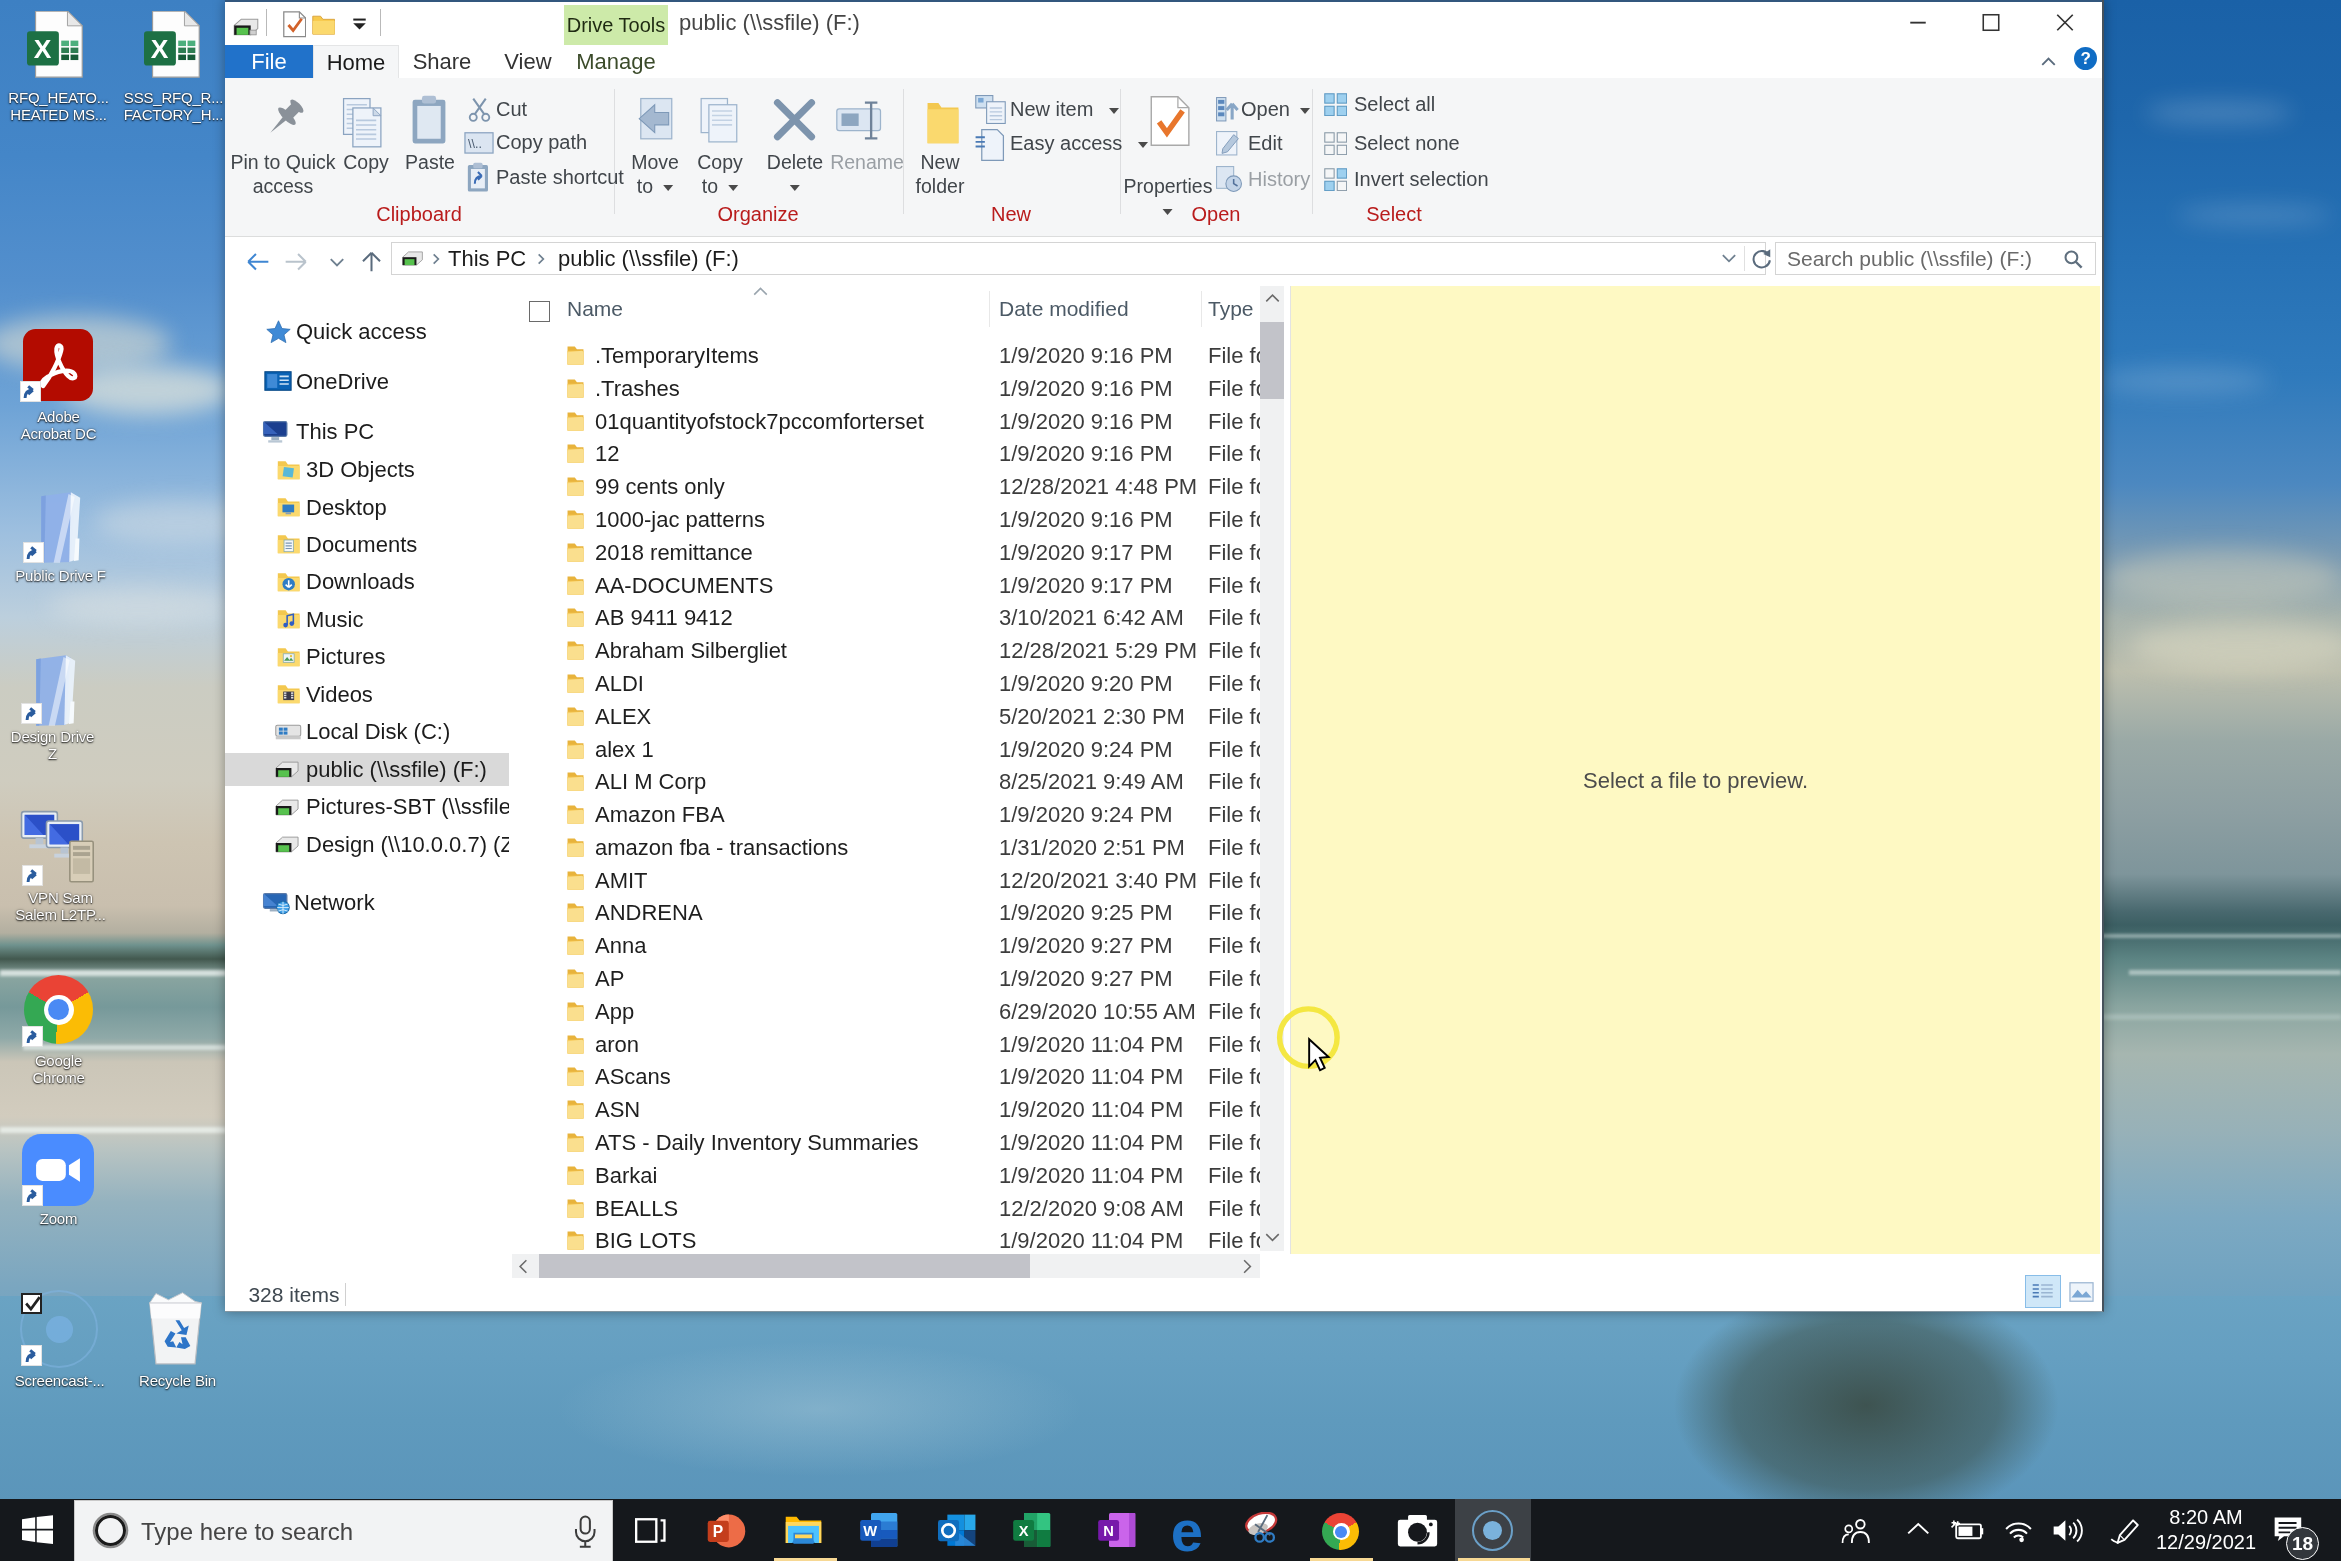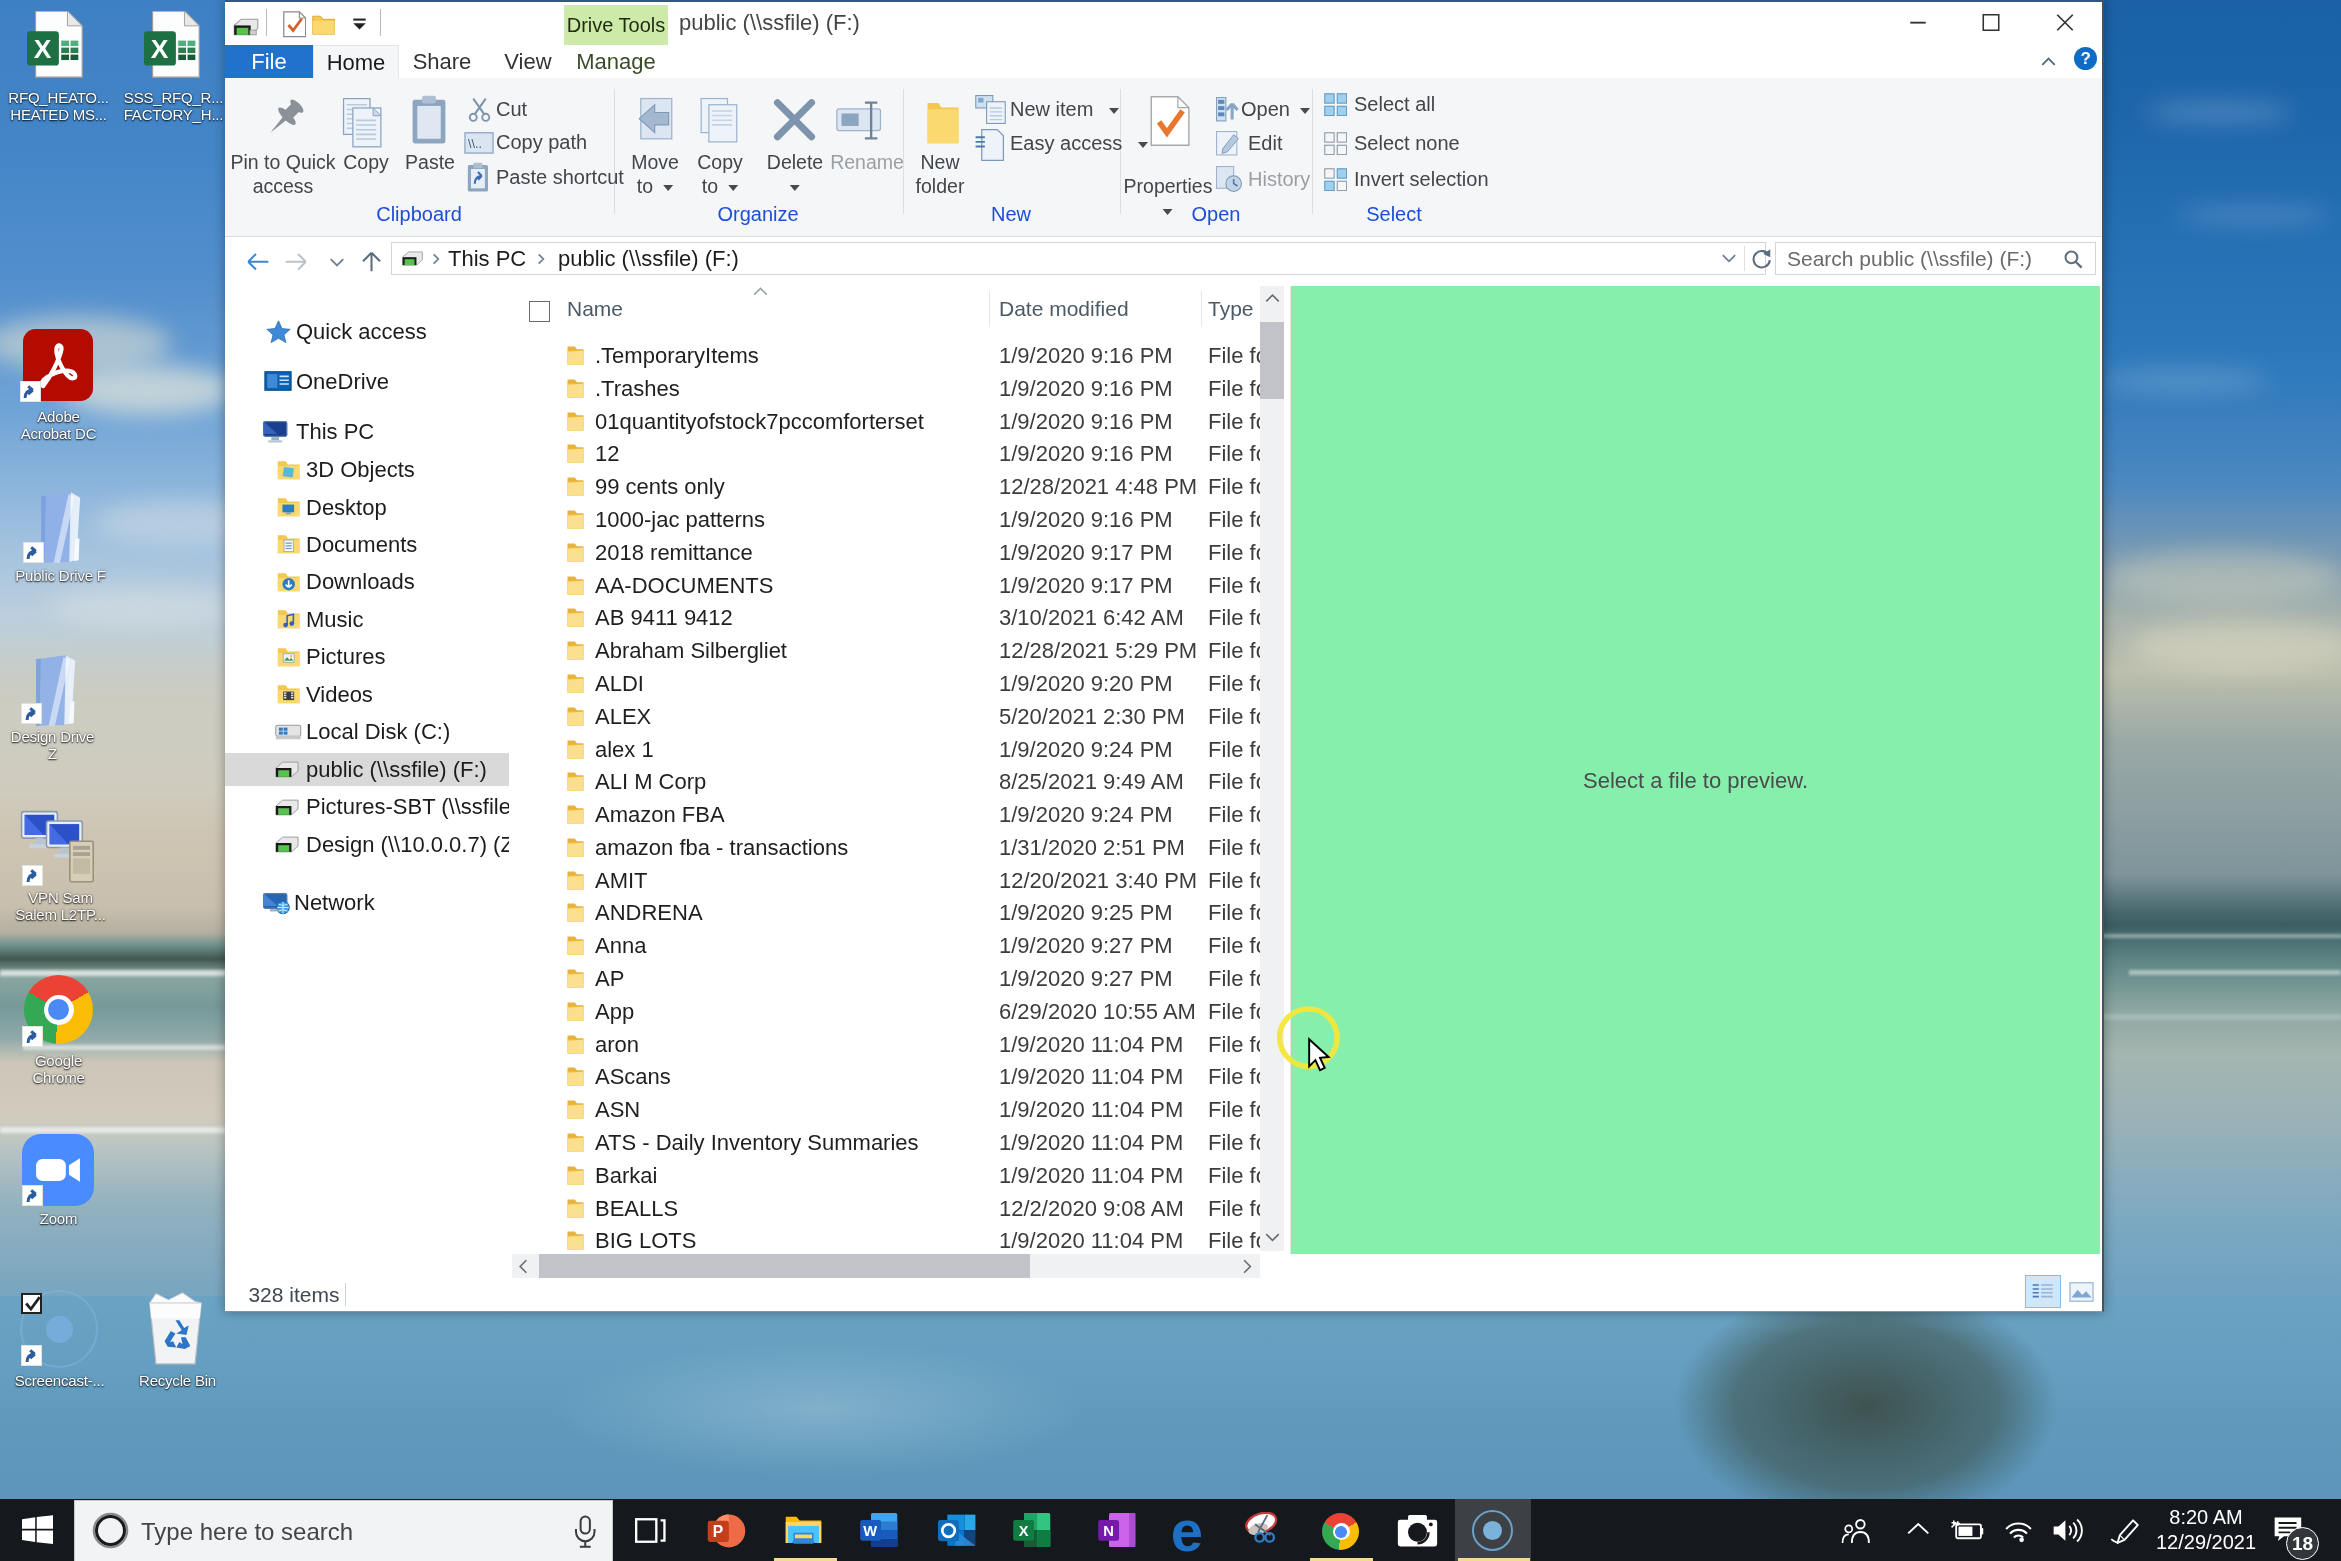--- a/index.html
+++ b/index.html
@@ -35,41 +35,41 @@
 .shortcut svg{position:absolute;left:1.6px;top:1.6px;}
 
 #win{left:225px;top:0;width:1879px;height:1312px;background:#fff;
  border-right:2.3px solid #46525c;border-bottom:1.6px solid #8496a0;box-shadow:0 0 11px rgba(0,0,0,.35);}
 #win .tabrow{left:0;top:45px;width:1877px;height:33px;background:#fff;}
 .tab{position:absolute;top:0;height:33px;font-size:22px;color:#333;text-align:center;line-height:33px;}
 #tab-file{background:#2172ca;color:#fff;}
 #tab-home{background:#f5f6f7;border:0.8px solid #e4e5e6;border-bottom:none;color:#1a1a1a;}
 #ribbon{left:0;top:78px;width:1877px;height:159px;background:#f5f6f7;border-bottom:0.8px solid #dcdddd;}
 .rsep{position:absolute;top:11px;width:0.8px;height:125px;background:#dddee0;}
-.rlabel{position:absolute;top:125px;font-size:20px;color:#1d4ed8;text-align:center;transform:translateX(-50%);}
+.rlabel{position:absolute;top:125px;font-size:20px;color:#b91c1c;text-align:center;transform:translateX(-50%);}
 .rbig{position:absolute;font-size:19.5px;color:#41464b;text-align:center;transform:translateX(-50%);line-height:24px;}
 .rsmall{position:absolute;font-size:20px;color:#41464b;height:25px;line-height:25px;}
 .rsmall.gray{color:#9a9fa4;}
 .dn{display:inline-block;width:0;height:0;border-left:5.5px solid transparent;border-right:5.5px solid transparent;border-top:6.2px solid #4a4a4a;vertical-align:middle;margin-left:4.7px;}
 
 #addr{left:0;top:237px;width:1877px;height:48px;background:#fff;}
 .box{position:absolute;top:4.7px;height:33px;background:#fff;border:0.8px solid #d4d4d4;}
 
 #navpane{left:0;top:286px;width:284px;height:968px;background:#fff;font-size:22px;color:#1c1c1c;}
 .nitem{position:absolute;height:33px;line-height:33px;white-space:nowrap;}
 #filelist{left:284px;top:286px;width:779px;height:995px;background:#fff;overflow:hidden;}
 .hdr{position:absolute;top:0;height:45px;font-size:21px;color:#4c5a66;line-height:39px;}
 .row{position:absolute;height:33px;line-height:33px;font-size:22px;color:#1f1f1f;white-space:nowrap;}
 .rdate{position:absolute;left:490px;color:#3c3c3c;}
 .rtype{position:absolute;left:699px;color:#3c3c3c;width:52px;overflow:hidden;}
 .fold{position:absolute;left:57px;top:5.5px;}
 
 .sbv{left:751px;top:0;width:24px;height:965px;background:#f0f1f2;}
 .sbh{left:3.1px;top:968px;width:748px;height:24px;background:#f0f1f2;}
-#preview{left:1065px;top:286px;width:810px;height:968px;background:#86efac;border-left:0.8px solid #e3e3e3;}
+#preview{left:1065px;top:286px;width:810px;height:968px;background:#fef9c3;border-left:0.8px solid #e3e3e3;}
 #statusbar{left:0;top:1280px;width:1874px;height:30px;background:#fff;font-size:21px;color:#3f4850;}
 
 #taskbar{left:0;top:1499px;width:2342px;height:62px;background:#15181c;}
 #tsearch{left:74px;top:0.8px;width:539px;height:62px;background:#f2f3f4;border:0.8px solid #c9c9c9;border-bottom:none;}
 .underline{position:absolute;top:59px;height:3.1px;background:#f7d894;}
 .trayico{position:absolute;top:19px;}
 #clock{left:2156px;top:6.2px;width:100px;height:50px;color:#fff;font-size:20px;text-align:center;line-height:25px;}
 </style></head><body>
 
 <div id="bgL" class="abs">

